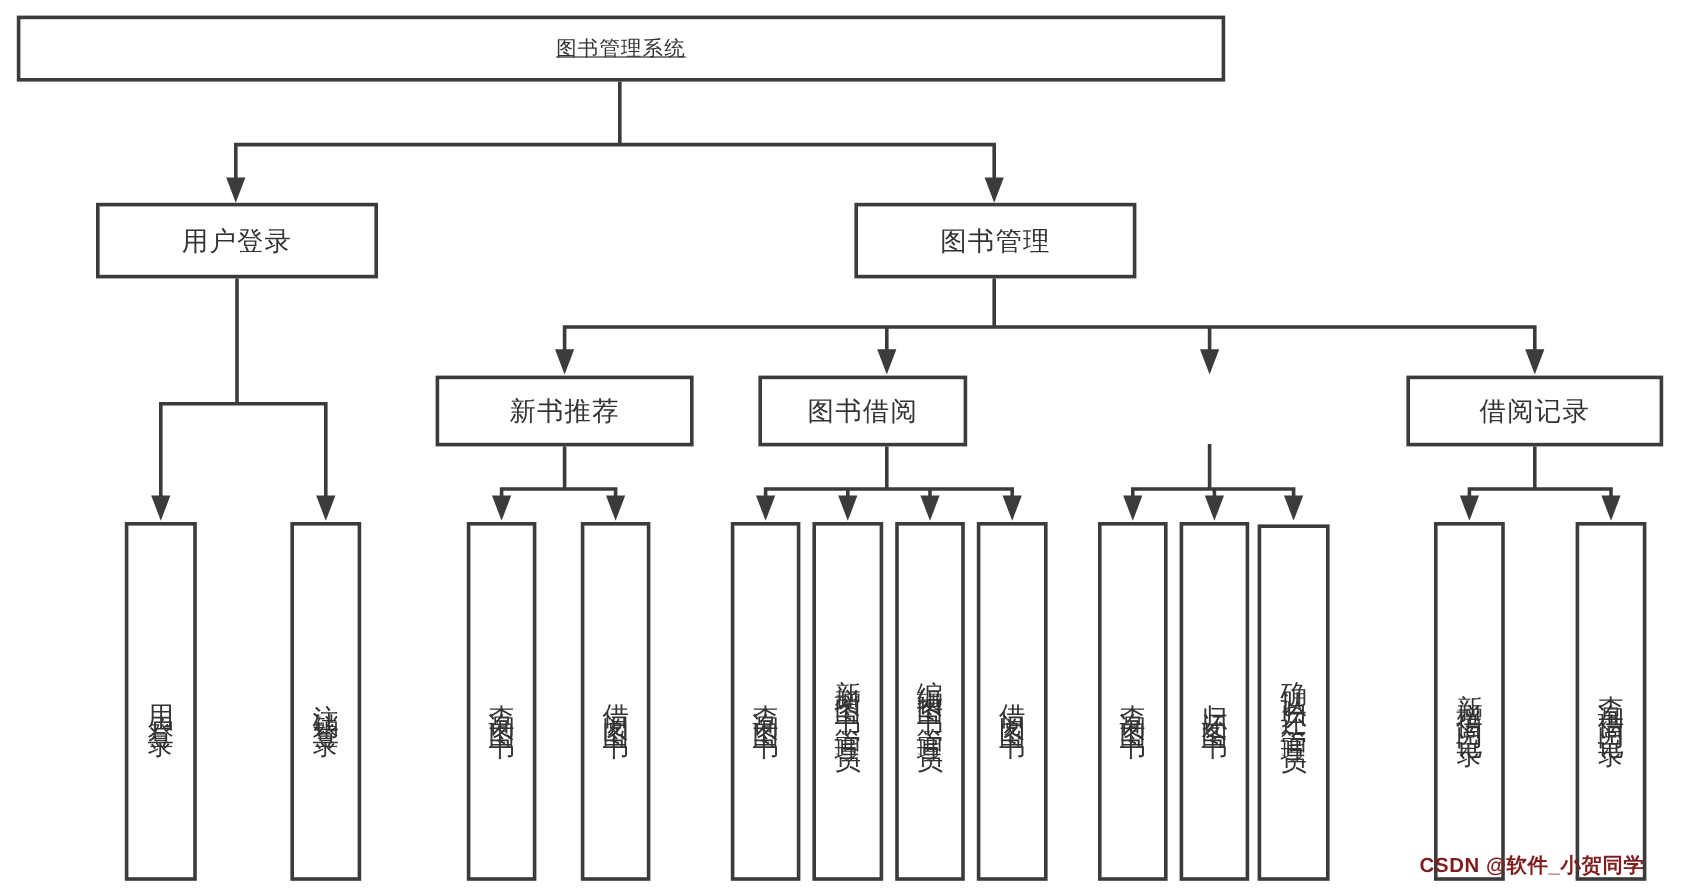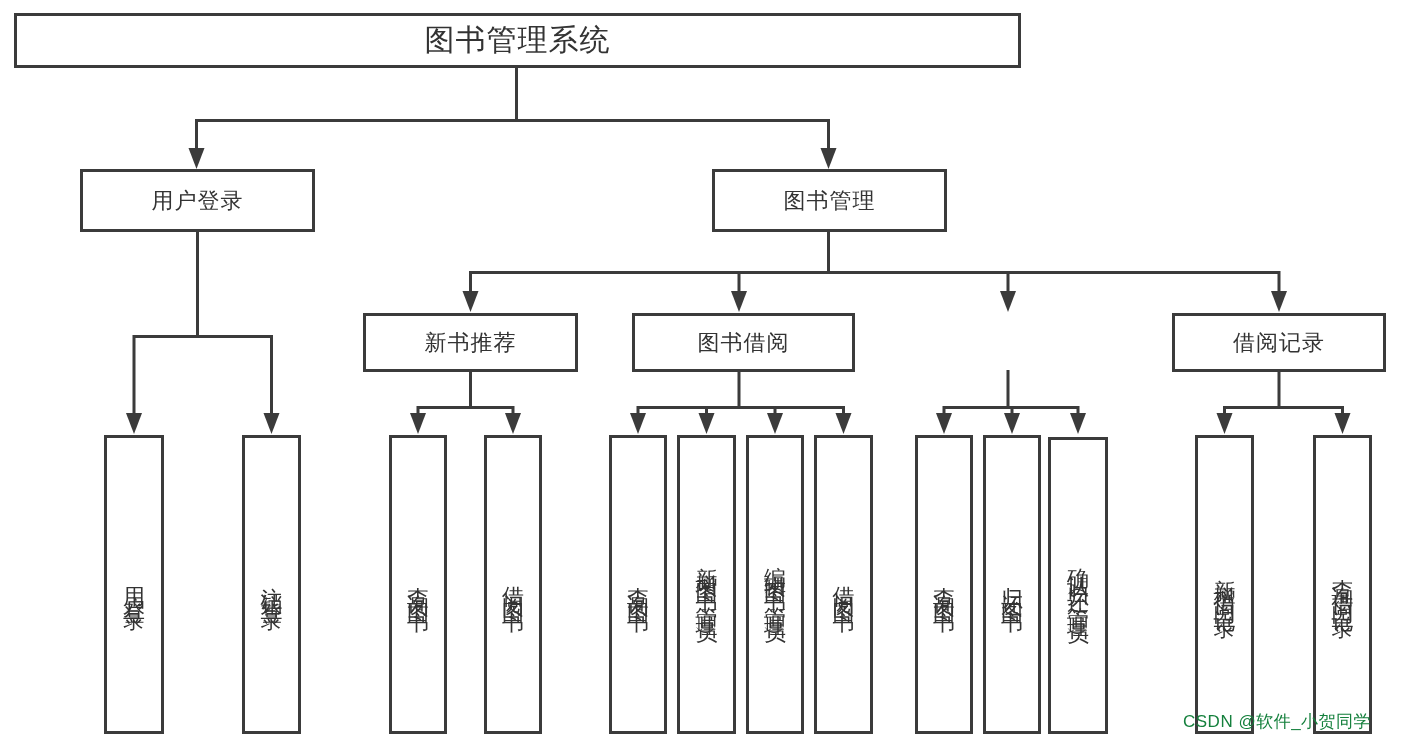--- a/index.html
+++ b/index.html
@@ -41,21 +41,22 @@
     align-items: center;
     justify-content: center;
     color: #333333;
   }
   .hbox span {
     font-size: 22px;
     letter-spacing: 1px;
     white-space: nowrap;
   }
   .root-box span {
-    font-size: 30px;
+    font-size: 17px;
+    text-decoration: underline;
   }
   .vbox span {
     writing-mode: vertical-rl;
     text-orientation: mixed;
     font-size: 22px;
     line-height: 1;
     letter-spacing: 8px;
     white-space: nowrap;
   }
   #watermark {
@@ -111,21 +112,21 @@
   <div class="box hbox" style="left:80px;top:169px;width:235px;height:63px">
     <span>用户登录</span>
   </div>
   <div class="box hbox" style="left:712px;top:169px;width:235px;height:63px">
     <span>图书管理</span>
   </div>
 
   <div class="box hbox" style="left:363px;top:313px;width:215px;height:59px">
     <span>新书推荐</span>
   </div>
-  <div class="box hbox" style="left:632px;top:313px;width:223px;height:59px">
+  <div class="box hbox" style="left:632px;top:313px;width:174px;height:59px">
     <span>图书借阅</span>
   </div>
   <div class="box hbox" style="left:1172px;top:313px;width:214px;height:59px">
     <span>借阅记录</span>
   </div>
 
   <div class="box vbox" style="left:104px;top:435px;width:60px;height:299px">
     <span>用户登录</span>
   </div>
   <div class="box vbox" style="left:242px;top:435px;width:59px;height:299px">
@@ -158,15 +159,15 @@
   <div class="box vbox" style="left:1048px;top:437px;width:60px;height:297px">
     <span>确认归还（管理员）</span>
   </div>
   <div class="box vbox" style="left:1195px;top:435px;width:59px;height:299px">
     <span>新增借阅记录</span>
   </div>
   <div class="box vbox" style="left:1313px;top:435px;width:59px;height:299px">
     <span>查询借阅记录</span>
   </div>
 
-  <div id="watermark" style="color: #15803d;">CSDN @软件_小贺同学</div>
+  <div id="watermark" style="color: #7f1d1d; font-weight: bold;">CSDN @软件_小贺同学</div>
 
 </div>
 
 </body></html>

